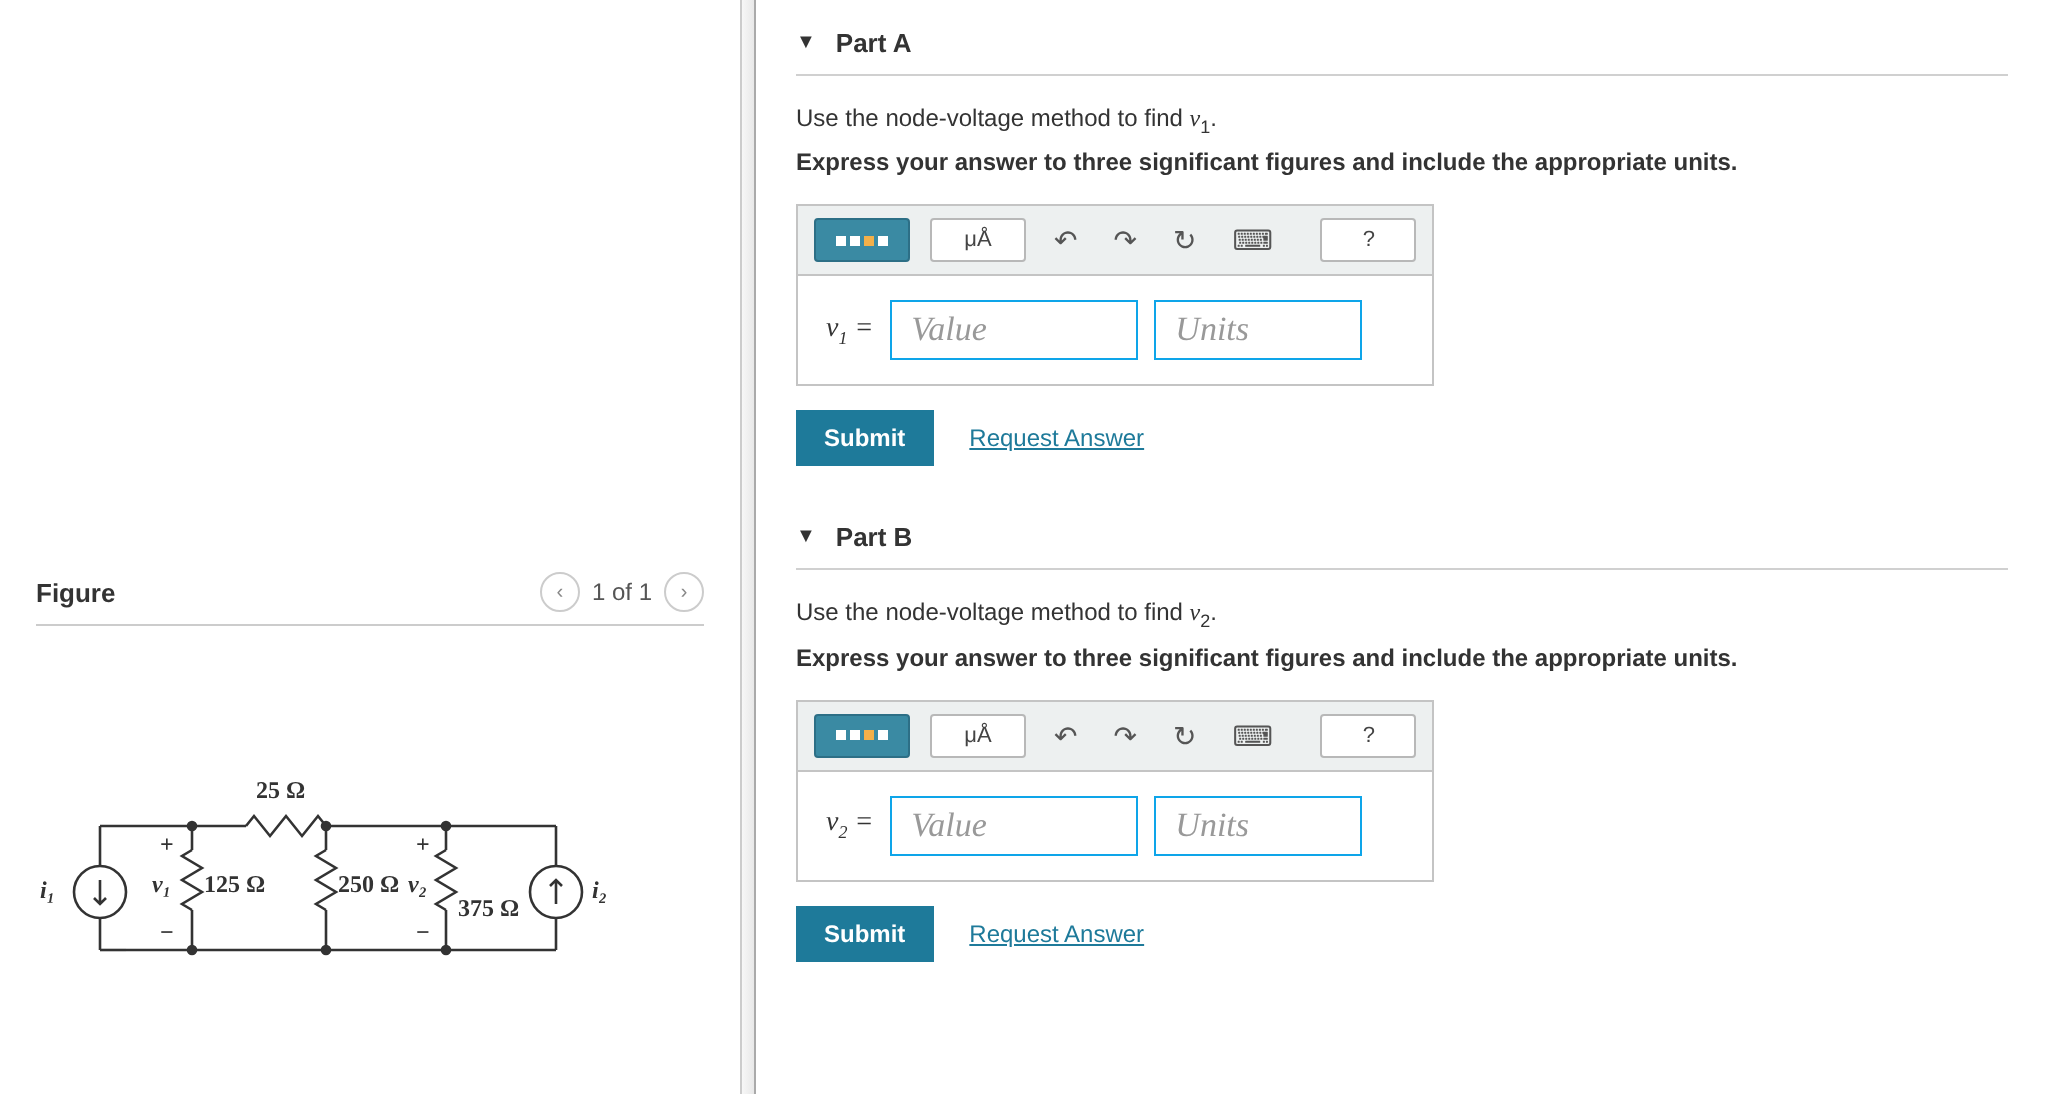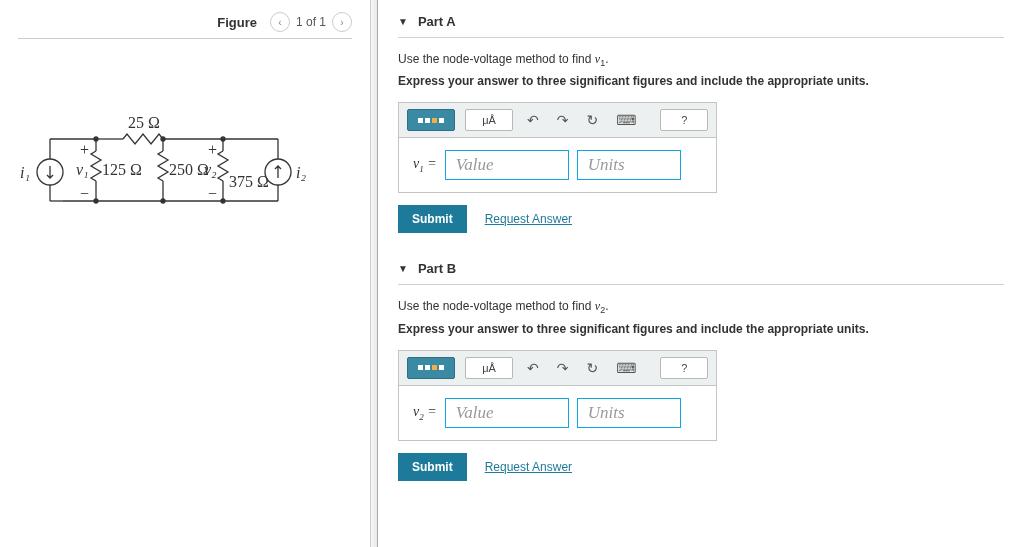--- a/index.html
+++ b/index.html
@@ -7,28 +7,28 @@
   .layout { display: flex; height: 100%; }
   .left-col { width: 370px; padding: 12px 18px; }
   .divider { width: 8px; border-left: 1px solid #ccc; border-right: 1px solid #aaa; background: linear-gradient(to right, #f7f7f7, #e8e8e8); }
   .right-col { flex: 1; padding: 4px 20px 12px 20px; overflow: hidden; }
 
   .problem-box { background: #eaf4f7; border: 1px solid #d9d9d9; padding: 10px 12px; font-size: 12px; line-height: 1.5; }
   .problem-box a { color: #1a6b8c; text-decoration: underline; }
   .ital { font-style: italic; font-family: 'Times New Roman', serif; }
   .sub { font-size: 9px; vertical-align: sub; }
 
-  .figure-header { display: flex; align-items: center; justify-content: flex-end; padding-bottom: 6px; border-bottom: 1px solid #ccc; gap: 13px; }
+  .figure-header { display: flex; align-items: center; justify-content: space-between; margin-top: 274px; padding-bottom: 6px; border-bottom: 1px solid #ccc; gap: 13px; }
   .figure-header .title { font-weight: bold; font-size: 13px; }
   .pager { display: flex; align-items: center; gap: 6px; font-size: 12px; color: #555; }
   .pager .btn { width: 20px; height: 20px; border: 1px solid #ccc; border-radius: 50%; display: flex; align-items: center; justify-content: center; color: #888; background: #fff; font-size: 10px; }
 
   .circuit { margin-top: 70px; position: relative; width: 300px; height: 110px; font-family: 'Times New Roman', serif; font-size: 12px; }
   .circuit svg { position: absolute; top: 0; left: 0; }
-  .clabel { position: absolute; font-size: 16px; }
+  .clabel { position: absolute; font-size: 12px; font-weight: bold; }
 
   .part-header { display: flex; align-items: center; gap: 10px; font-weight: bold; font-size: 13px; padding: 10px 0 8px 0; border-bottom: 1px solid #d0d0d0; margin-bottom: 14px; }
   .part-header .caret { font-size: 10px; }
   .instr { font-size: 12px; margin-bottom: 6px; }
   .instr .ital { font-family: 'Times New Roman', serif; }
   .instr-bold { font-weight: bold; font-size: 12px; margin-bottom: 14px; }
 
   .answer-box { border: 1px solid #c4c4c4; display: inline-block; padding: 0; margin-bottom: 12px; }
   .toolbar { background: #edf0f0; border-bottom: 1px solid #c4c4c4; padding: 6px 8px; display: flex; align-items: center; gap: 10px; }
   .tb-btn { width: 48px; height: 22px; border: 1px solid #b8b8b8; background: #fff; display: flex; align-items: center; justify-content: center; font-size: 11px; border-radius: 2px; color: #444; }

